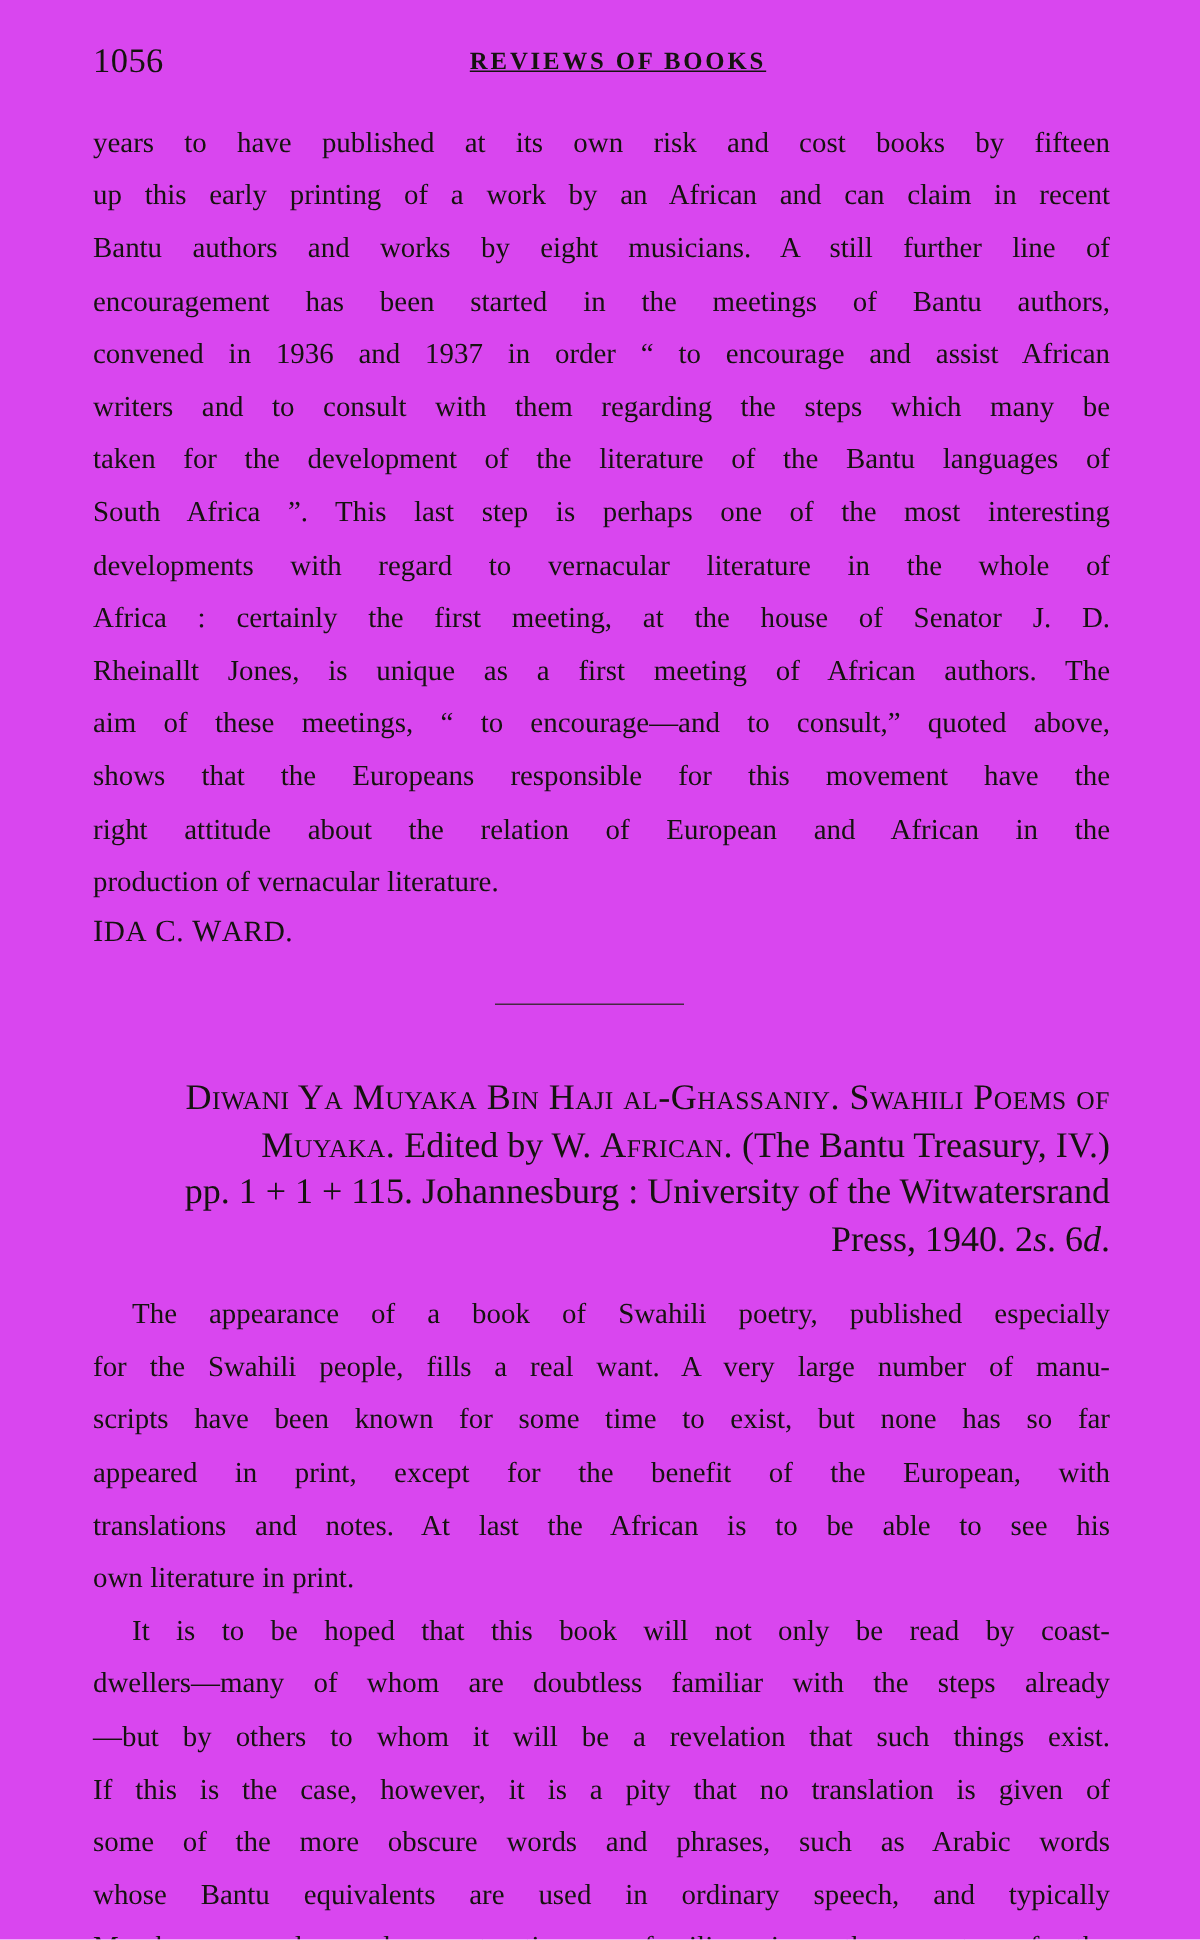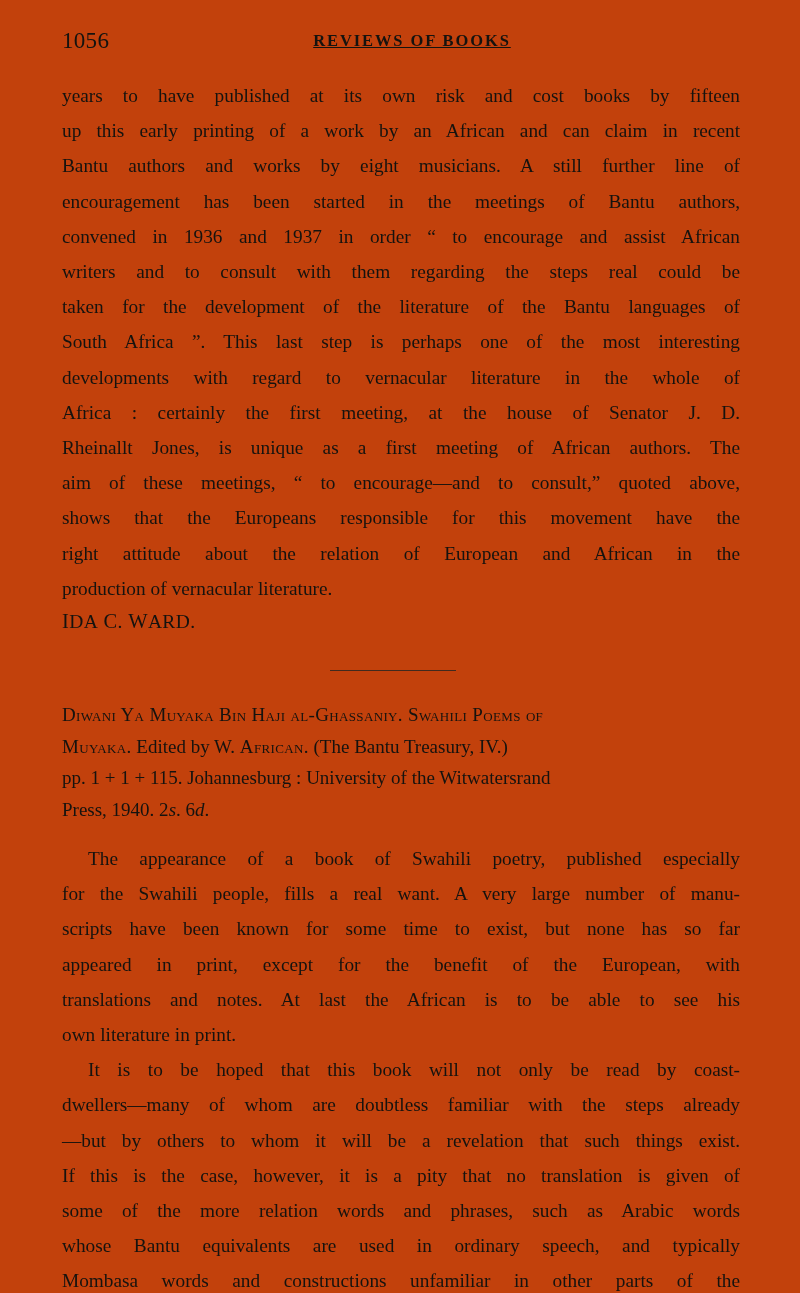--- a/index.html
+++ b/index.html
@@ -4,21 +4,21 @@
 <style>
   html, body {
     margin: 0;
     padding: 0;
     background: #ffffff;
   }
   .page {
     position: relative;
     width: 800px;
     height: 1293px;
-    background: #c2410c;
+    background: #d946ef;
     overflow: hidden;
     font-family: "Liberation Serif", "DejaVu Serif", serif;
     color: #15130f;
     box-sizing: border-box;
   }
 
   
   .running-head {
     position: absolute;
     top: 28px;
@@ -103,25 +103,26 @@
     display: inline-block;
     width: 126px;
     height: 0;
     border-top: 1.6px solid #2a2722;
     opacity: 0.85;
     margin-left: -16px;
   }
 
   
   .citation {
-    margin-top: 22px;
-    font-size: 19px;
+    margin-top: 40px;
+    font-size: 24px;
     line-height: 31.5px;
     padding-left: 20px;
     text-indent: -20px;
+    text-align: right;
   }
   .citation .cline {
     display: block;
   }
   .citation-title {
     font-variant: small-caps;
     letter-spacing: 0.35px;
   }
   .it { font-style: italic; }
 
@@ -138,21 +139,21 @@
   </div>
 
   <div class="textblock">
 
     <p class="body">
       <span class="jline">years to have published at its own risk and cost books by fifteen</span>
       <span class="jline">up this early printing of a work by an African and can claim in recent</span>
       <span class="jline">Bantu authors and works by eight musicians.  A still further line of</span>
       <span class="jline">encouragement has been started in the meetings of Bantu authors,</span>
       <span class="jline">convened in 1936 and 1937 in order “ to encourage and assist African</span>
-      <span class="jline">writers and to consult with them regarding the steps real could be</span>
+      <span class="jline">writers and to consult with them regarding the steps which many be</span>
       <span class="jline">taken for the development of the literature of the Bantu languages of</span>
       <span class="jline">South Africa ”.  This last step is perhaps one of the most interesting</span>
       <span class="jline">developments with regard to vernacular literature in the whole of</span>
       <span class="jline">Africa :  certainly the first meeting, at the house of Senator J. D.</span>
       <span class="jline">Rheinallt Jones, is unique as a first meeting of African authors.  The</span>
       <span class="jline">aim of these meetings, “ to encourage—and to consult,” quoted above,</span>
       <span class="jline">shows that the Europeans responsible for this movement have the</span>
       <span class="jline">right attitude about the relation of European and African in the</span>
       <span class="jline last">production of vernacular literature.</span>
     </p>
@@ -181,20 +182,20 @@
       <span class="jline">appeared in print, except for the benefit of the European, with</span>
       <span class="jline">translations and notes.  At last the African is to be able to see his</span>
       <span class="jline last">own literature in print.</span>
     </p>
 
     <p class="body">
       <span class="jline indent">It is to be hoped that this book will not only be read by coast-</span>
       <span class="jline">dwellers—many of whom are doubtless familiar with the steps already</span>
       <span class="jline">—but by others to whom it will be a revelation that such things exist.</span>
       <span class="jline">If this is the case, however, it is a pity that no translation is given of</span>
-      <span class="jline">some of the more relation words and phrases, such as Arabic words</span>
+      <span class="jline">some of the more obscure words and phrases, such as Arabic words</span>
       <span class="jline">whose Bantu equivalents are used in ordinary speech, and typically</span>
       <span class="jline">Mombasa words and constructions unfamiliar in other parts of the</span>
 
     </p>
 
   </div>
 </div>
 
 </body></html>

